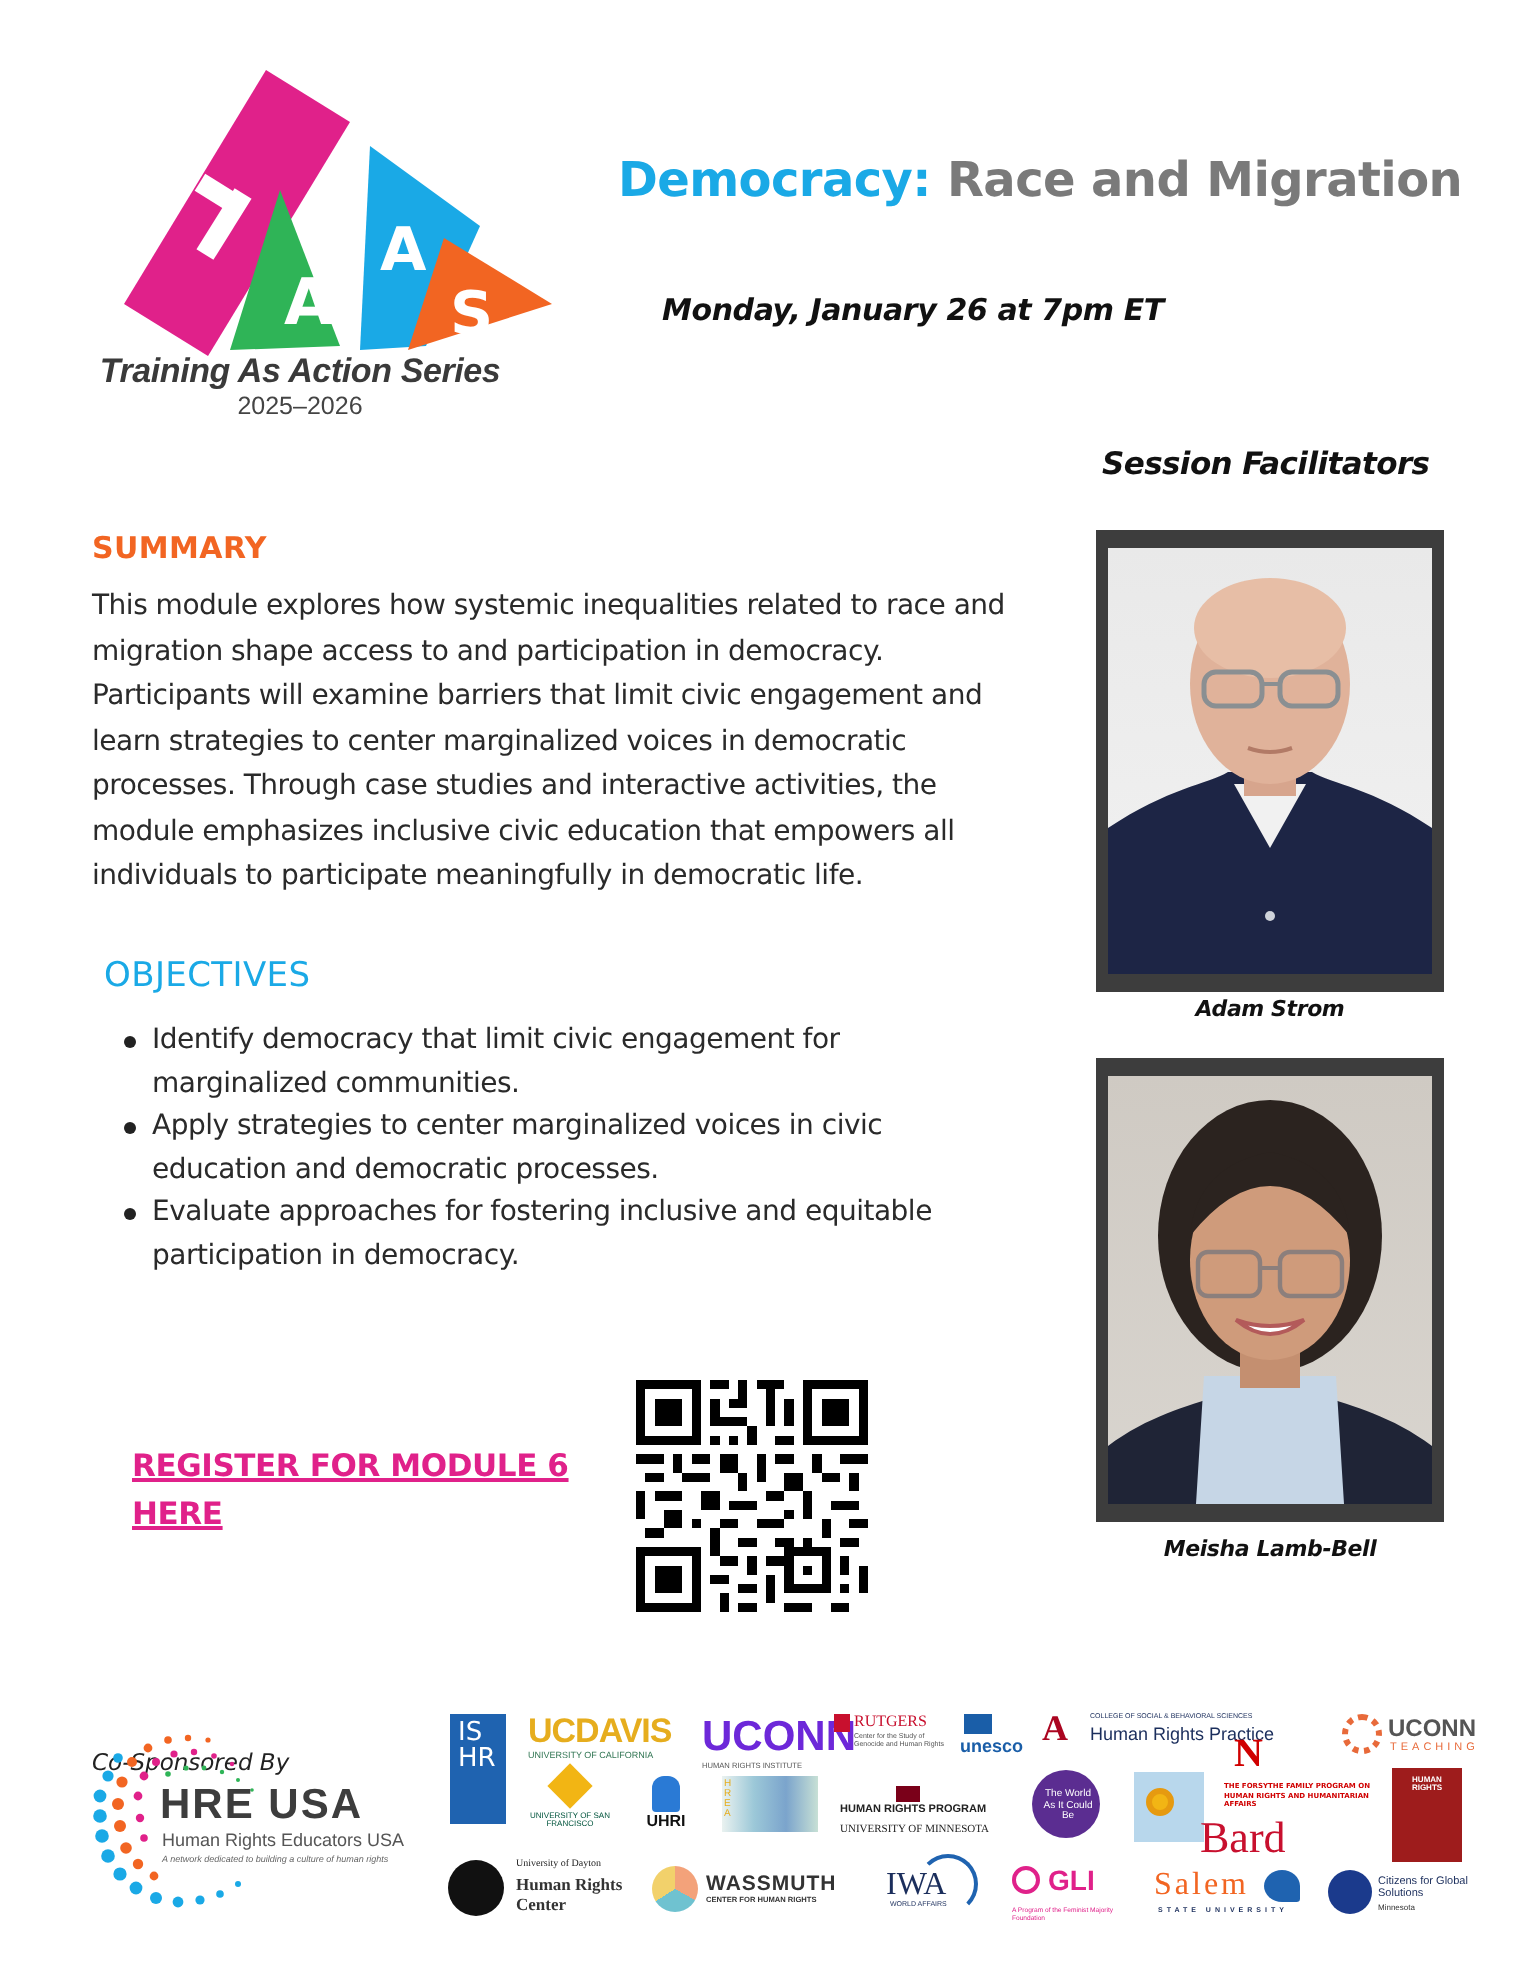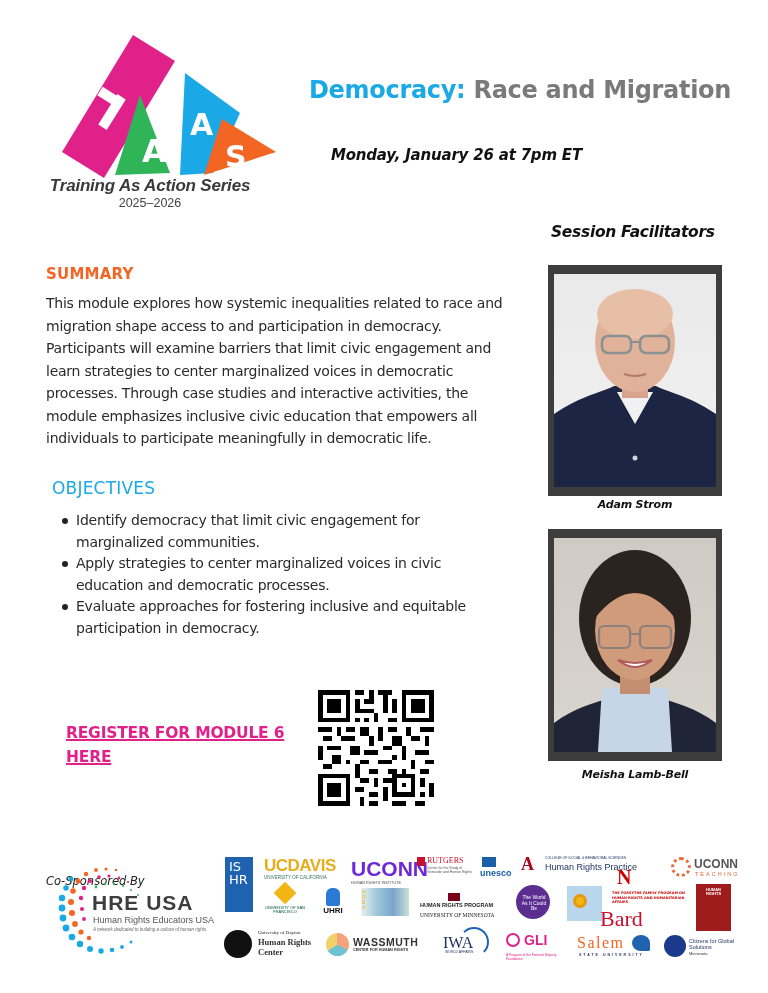--- a/index.html
+++ b/index.html
@@ -41,21 +41,21 @@
   #obj-list { left: 62px; top: 510px; width: 440px; list-style: none; font-size: 14px; line-height: 21.5px; color: #2a2a2a; letter-spacing: -0.25px; }
   #obj-list li { position: relative; padding-left: 14px; }
   #obj-list li::before { content: ""; position: absolute; left: 0; top: 8px; width: 6px; height: 6px; border-radius: 50%; background: #222; }
 
   
   #register { left: 66px; top: 721px; width: 230px; font-weight: bold; font-size: 15.5px; line-height: 24px; color: #e0218a; text-decoration: underline; text-decoration-thickness: 2px; letter-spacing: -0.2px; }
   #qr { left: 318px; top: 690px; width: 116px; height: 116px; }
 
   
   #cosponsored { left: 46px; top: 836px; font-style: italic; font-size: 11.5px; color: #222; margin-top: 38px; }
-  #hre-logo { left: 44px; top: 858px; width: 172px; height: 100px; }
+  #hre-logo { left: 32px; top: 858px; width: 172px; height: 100px; }
   .sp { position: absolute; font-family: "Liberation Sans", sans-serif; line-height: 1; }
 </style>
 </head>
 <body>
 
 <svg id="logo" class="abs" viewBox="0 0 250 175">
 
   <polygon points="32,137 103,20 145,46 74,163" fill="#e0218a"></polygon>
   <rect x="64" y="92" width="36" height="10" fill="#fff" transform="rotate(-58 82 97)"></rect>
   <rect x="76" y="70" width="10" height="26" fill="#fff" transform="rotate(-58 81 83)"></rect>

